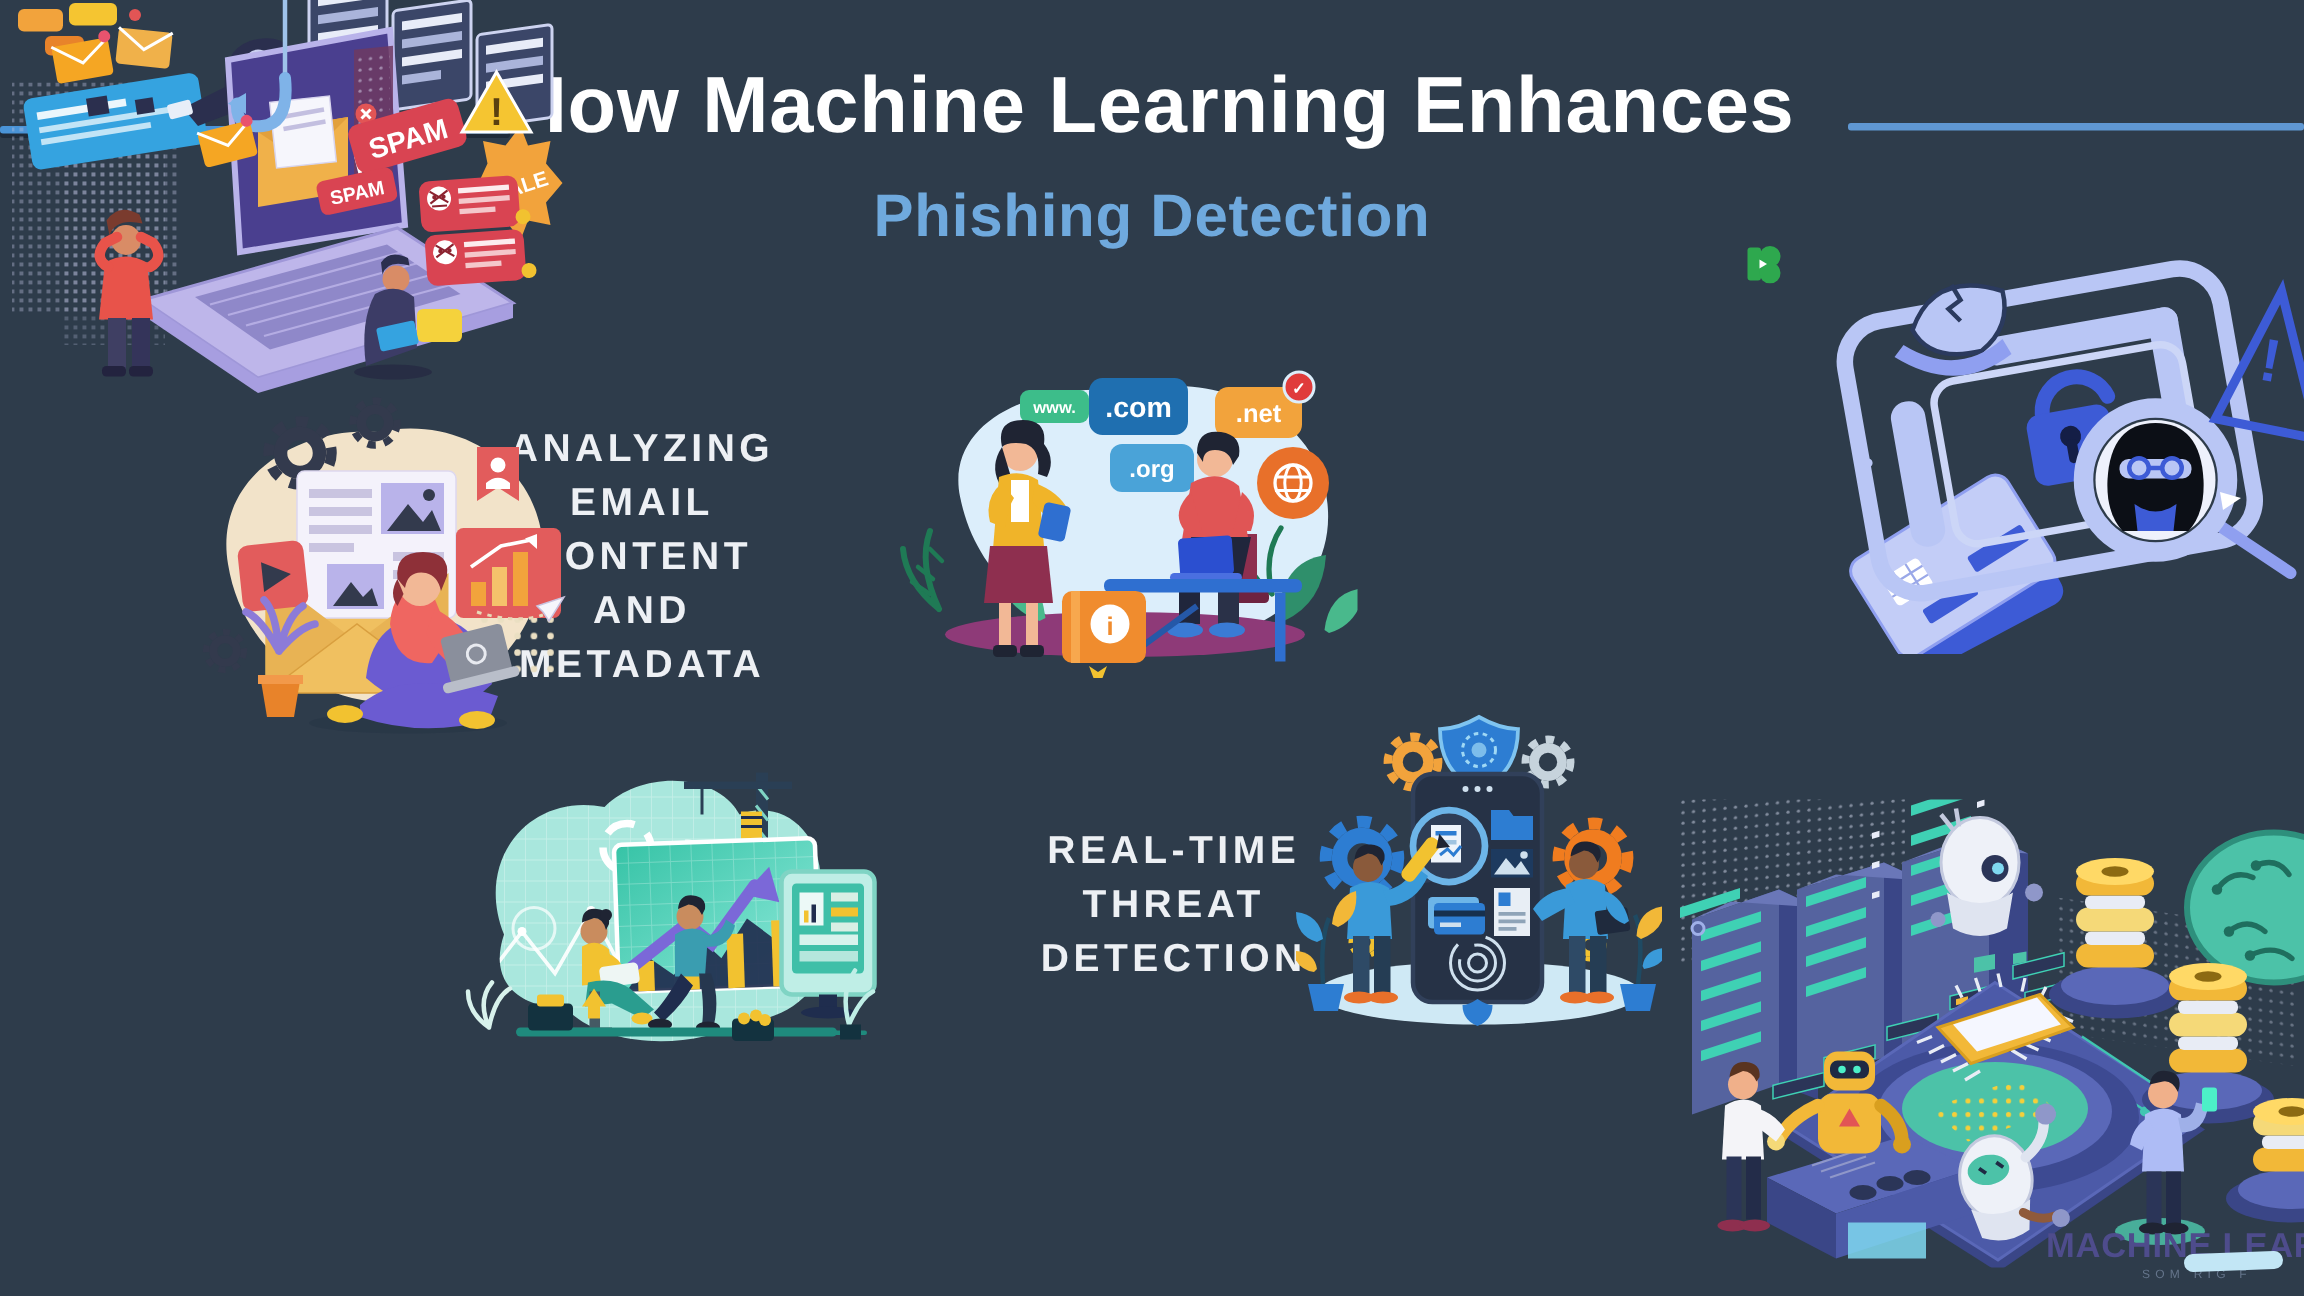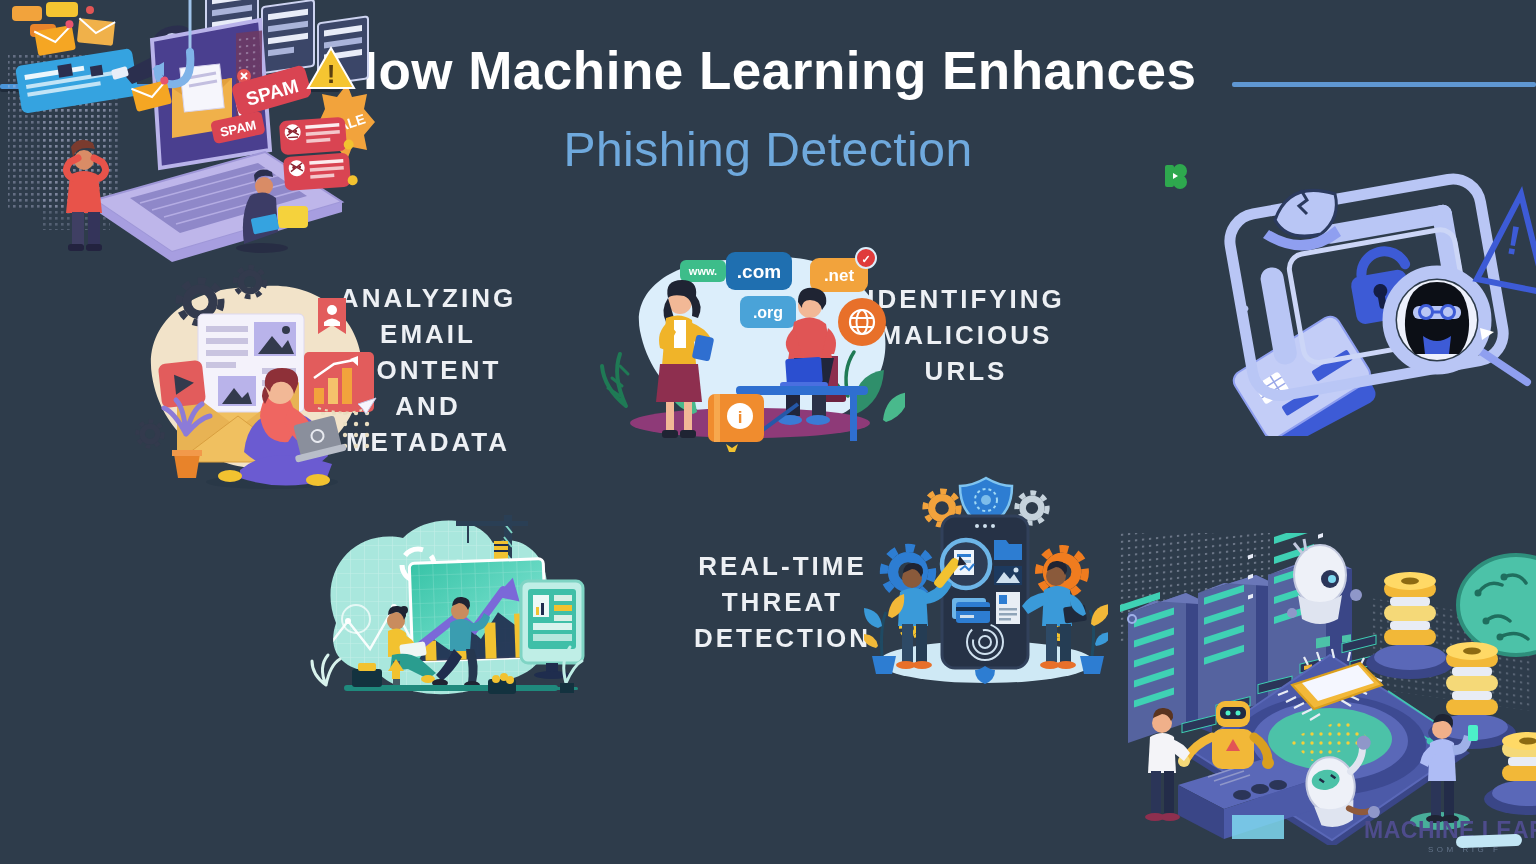--- a/index.html
+++ b/index.html
@@ -7,21 +7,21 @@
     position:relative;width:1536px;height:864px;overflow:hidden;
     background:#2e3c4b;font-family:"Liberation Sans",sans-serif;
   }
   .abs{position:absolute;}
   .title{
     left:0;right:0;top:40px;text-align:center;color:#ffffff;
     font-size:53px;font-weight:bold;letter-spacing:.5px;
   }
   .subtitle{
     left:0;right:0;top:122px;text-align:center;color:#6fa9dd;
-    font-size:48px;font-weight:normal;letter-spacing:.5px;
+    font-size:40px;font-weight:bold;letter-spacing:.5px;
   }
   .divider{height:5px;background:#5f97d2;border-radius:2px;}
   .divider.left{left:0;top:84px;width:340px;background:#4a94d8;box-shadow:0 3px 0 rgba(20,30,45,.55);}
   .divider.right{left:1232px;top:82px;width:304px;}
   .label{
     color:#edf0f4;font-size:26px;letter-spacing:3px;line-height:1.38;
     text-align:center;white-space:pre-line;font-weight:700;
   }
   .label.email{left:318px;top:281px;width:220px;}
   .label.urls{left:856px;top:282px;width:220px;}
@@ -75,23 +75,20 @@
   <div class="abs divider right"></div>
 
   <div class="abs title">How Machine Learning Enhances</div>
   <div class="abs subtitle">Phishing Detection</div>
 
   <div class="abs label email">ANALYZING
 EMAIL
 CONTENT
 AND
 METADATA</div>
-  <div class="abs label urls">IDENTIFYING
-MALICIOUS
-URLS</div>
   <div class="abs label realtime">REAL-TIME
 THREAT
 DETECTION</div>
 
   <svg class="abs" style="left:0;top:0" width="400" height="265" viewBox="0 0 400 265">
 
     <rect x="8" y="55" width="112" height="155" fill="url(#dotG)" opacity=".7"></rect>
     <rect x="40" y="100" width="70" height="130" fill="url(#dotG)" opacity=".5"></rect>
 
     <g>

